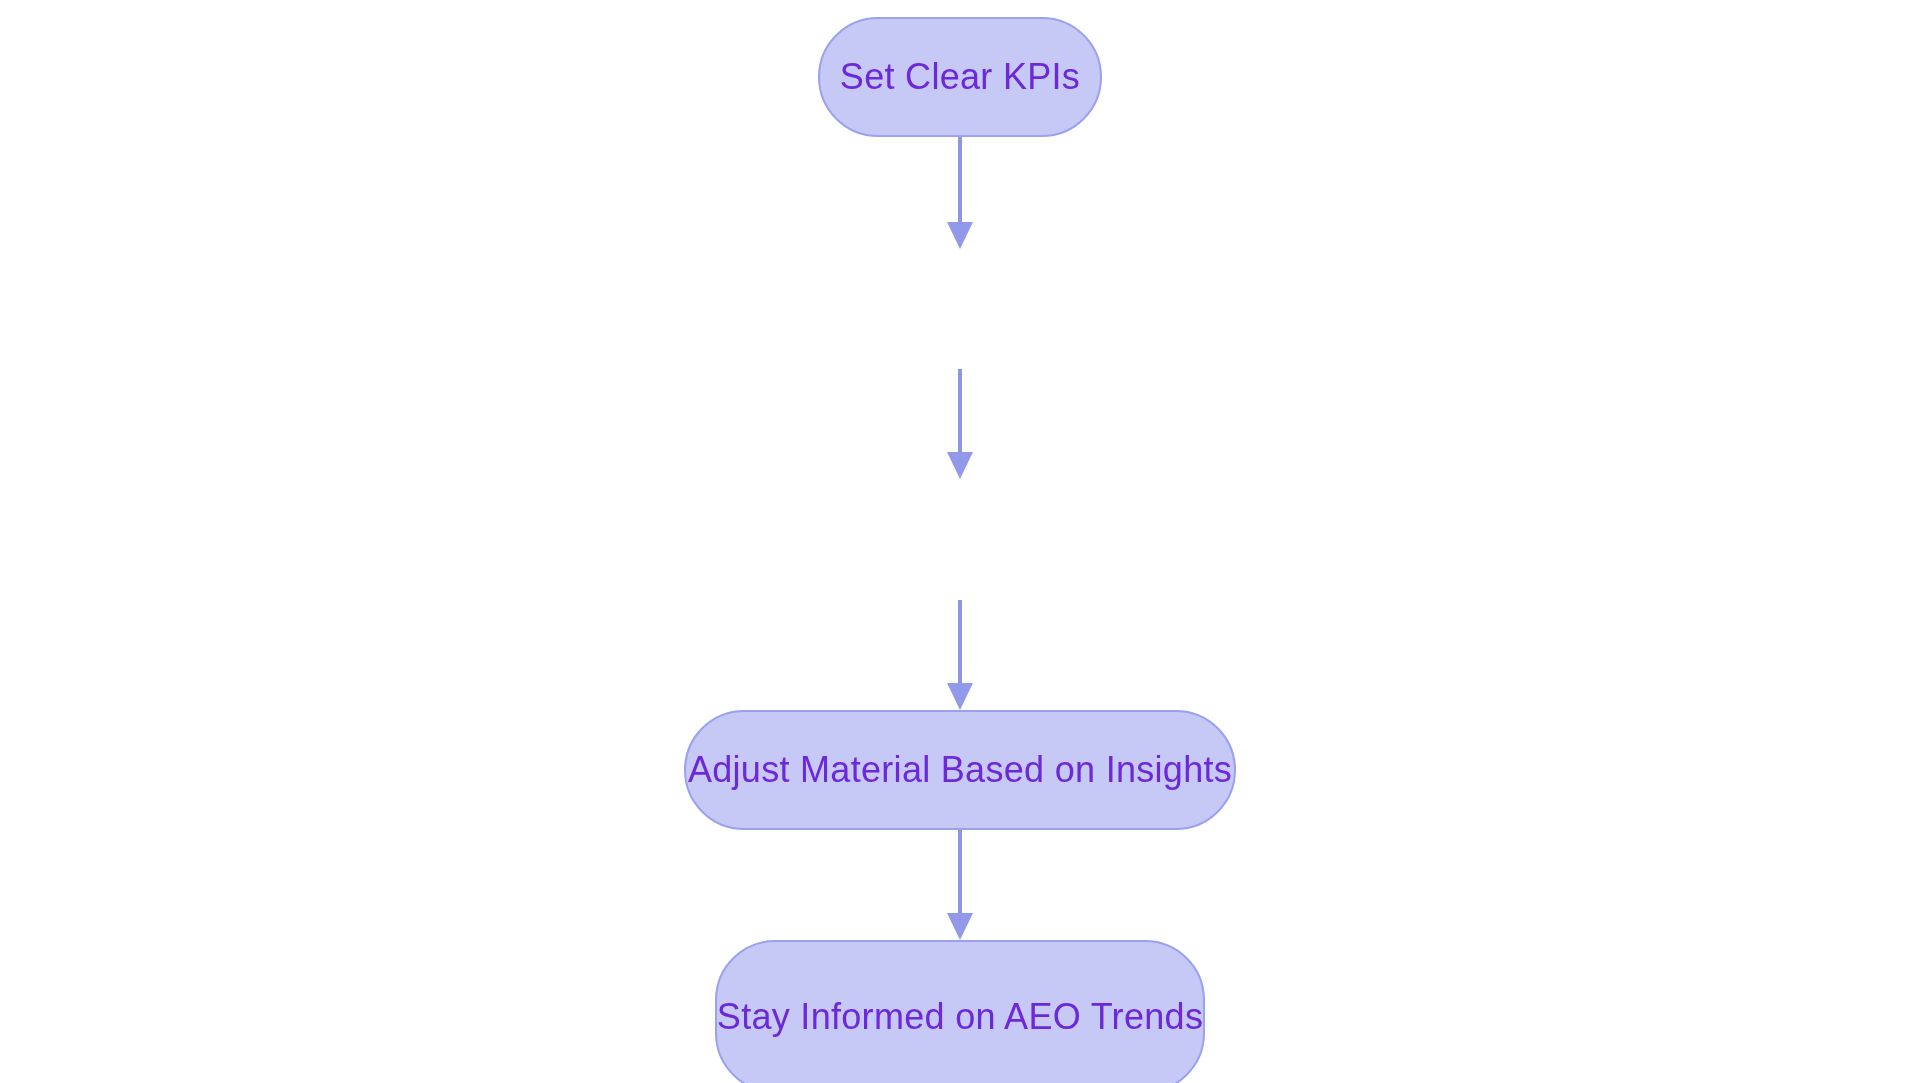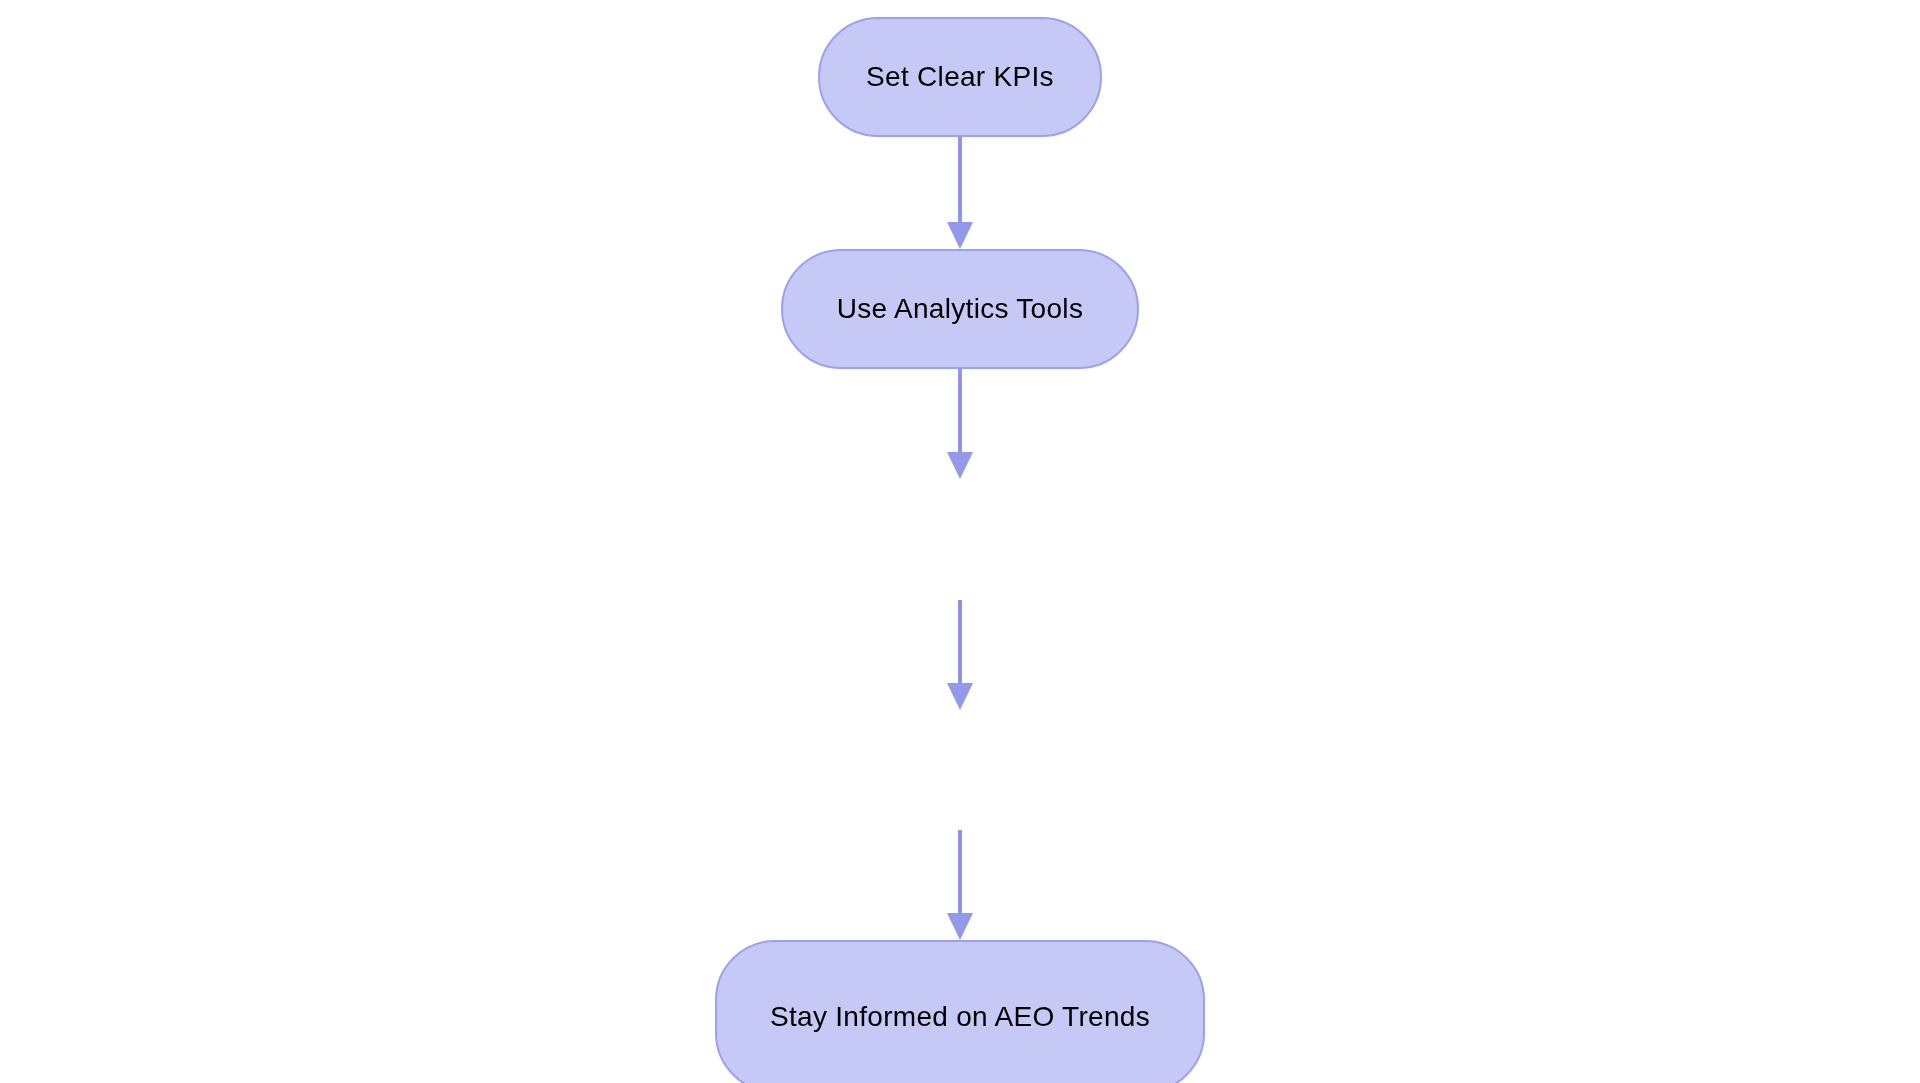--- a/index.html
+++ b/index.html
@@ -20,22 +20,22 @@
     box-sizing: border-box;
     background: #c6c8f5;
     border: 2px solid #9aa1ef;
     border-radius: 60px;
     display: flex;
     align-items: center;
     justify-content: center;
     text-align: center;
   }
   .node .label {
-    color: #000000;
-    font-size: 28px;
+    color: #6d28d9;
+    font-size: 36px;
     line-height: 1.2;
     letter-spacing: 0.3px;
     white-space: nowrap;
   }
   .node-1 { left: 818px; top: 17px;  width: 284px; height: 120px; }
   .node-2 { left: 781px; top: 249px; width: 358px; height: 120px; }
   .node-3 { left: 711px; top: 479px; width: 498px; height: 121px; }
   .node-4 { left: 684px; top: 710px; width: 552px; height: 120px; }
   .node-5 { left: 715px; top: 940px; width: 490px; height: 153px; }
 
@@ -75,35 +75,35 @@
 
   <div class="node node-1">
     <span class="label">Set Clear KPIs</span>
   </div>
 
   <div class="edge edge-1">
     <div class="edge-line"></div>
     <div class="edge-head"></div>
   </div>
 
-  <div class="node node-2">
-    <span class="label">Use Analytics Tools</span>
-  </div>
 
   <div class="edge edge-2">
     <div class="edge-line"></div>
     <div class="edge-head"></div>
   </div>
 
 
   <div class="edge edge-3">
     <div class="edge-line"></div>
     <div class="edge-head"></div>
   </div>
 
+  <div class="node node-4">
+    <span class="label">Adjust Material Based on Insights</span>
+  </div>
 
   <div class="edge edge-4">
     <div class="edge-line"></div>
     <div class="edge-head"></div>
   </div>
 
   <div class="node node-5">
     <span class="label">Stay Informed on AEO Trends</span>
   </div>
 

